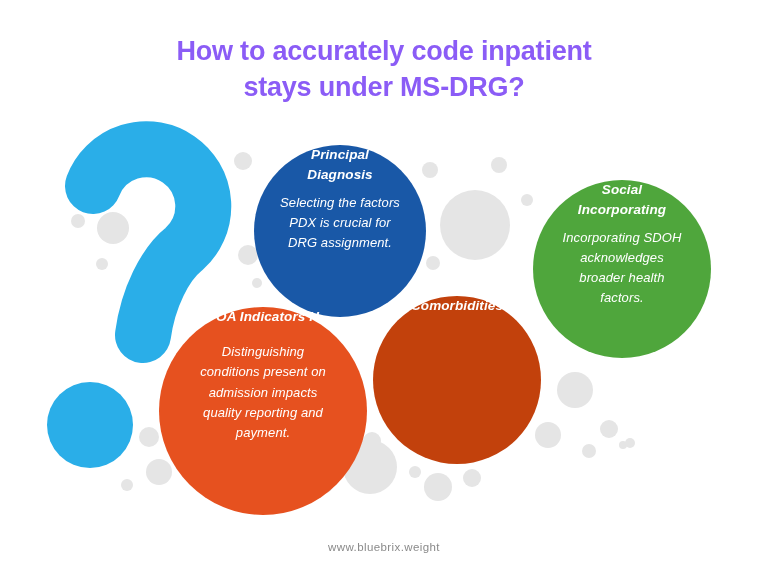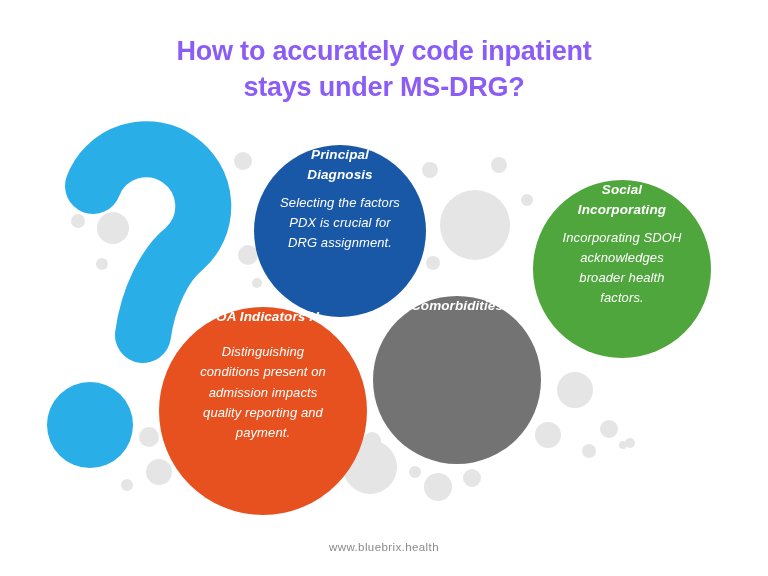--- a/index.html
+++ b/index.html
@@ -89,33 +89,33 @@
 
     <div id="bubble-social" class="bubble" style="background-color: rgb(79, 166, 60);">
       <div class="heading">Social
 Incorporating</div>
       <div class="body">Incorporating SDOH
 acknowledges
 broader health
 factors.</div>
     </div>
 
-    <div id="bubble-comorbidities" class="bubble" style="background-color: #737373;">
+    <div id="bubble-comorbidities" class="bubble" style="background-color: #c2410c;">
       <div class="heading">Comorbidities</div>
     </div>
 
     <div id="bubble-poa" class="bubble" style="background-color: rgb(230, 81, 31);">
       <div class="heading">POA Indicators H</div>
       <div class="body">Distinguishing
 conditions present on
 admission impacts
 quality reporting and
 payment.</div>
     </div>
 
   </div>
 
   <div id="page-title">How to accurately code inpatient
 stays under MS-DRG?</div>
 
-  <div id="footer-url">www.bluebrix.health</div>
+  <div id="footer-url">www.bluebrix.weight</div>
 
 </div>
 
 </body></html>

